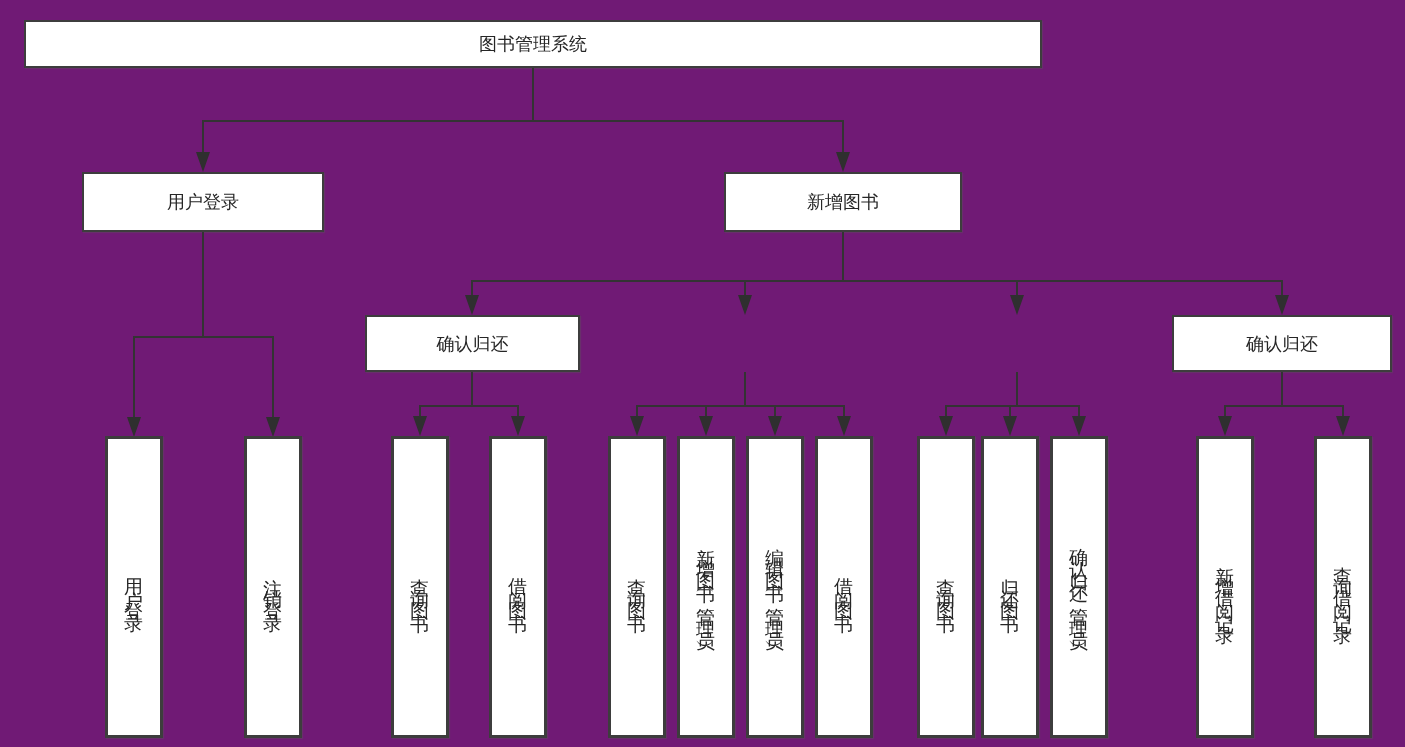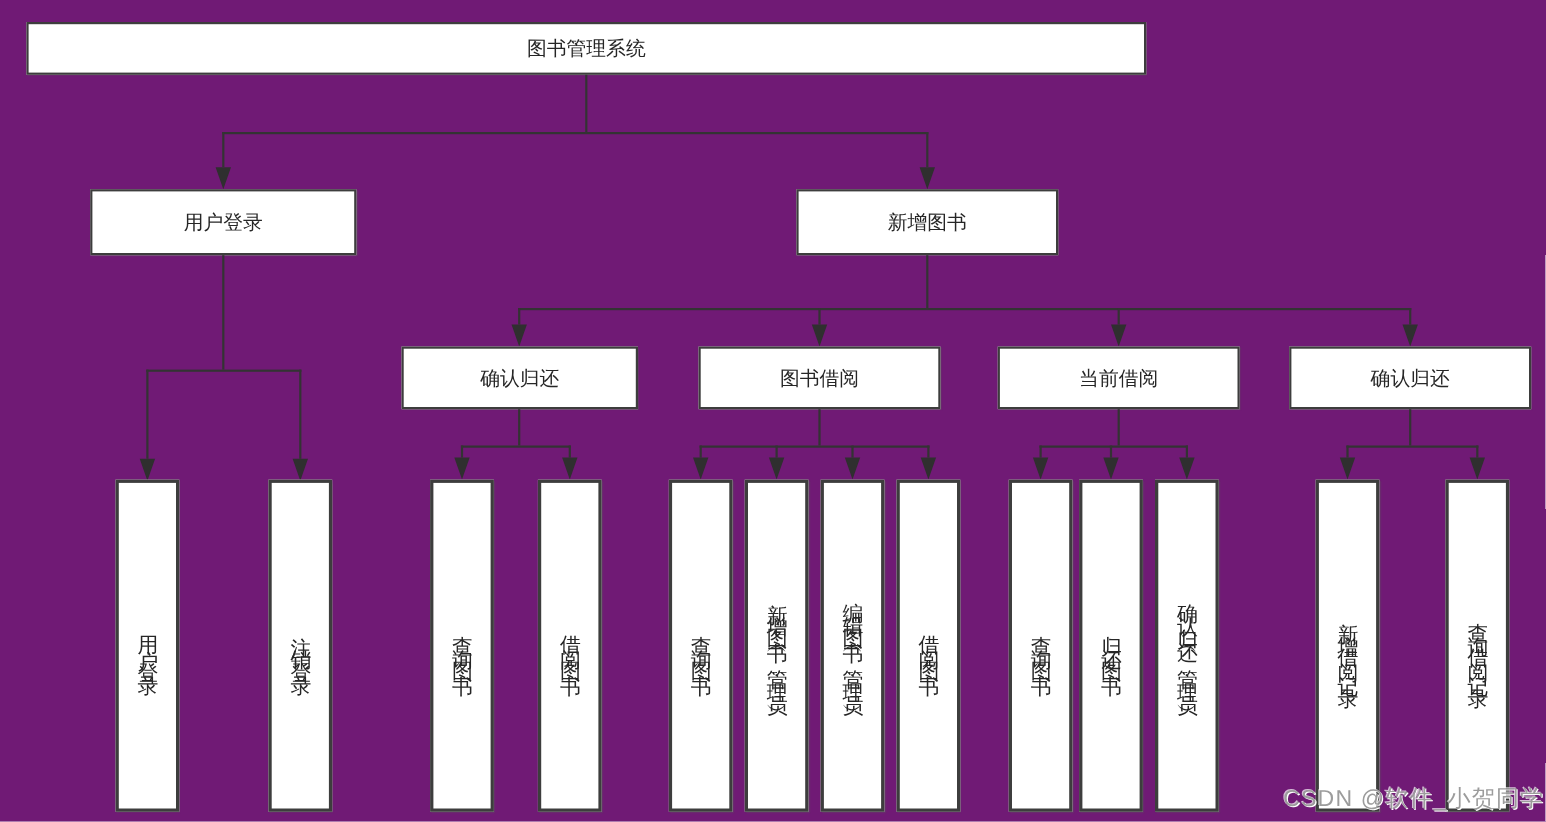--- a/index.html
+++ b/index.html
@@ -65,22 +65,20 @@
   <div class="vl" style="left:471px;top:280px;height:15px"></div>
   <div class="ah" style="left:465px;top:295px"></div>
   <div class="vl" style="left:744px;top:280px;height:15px"></div>
   <div class="ah" style="left:738px;top:295px"></div>
   <div class="vl" style="left:1016px;top:280px;height:15px"></div>
   <div class="ah" style="left:1010px;top:295px"></div>
   <div class="vl" style="left:1281px;top:280px;height:15px"></div>
   <div class="ah" style="left:1275px;top:295px"></div>
 
   <div class="box" style="left:365px;top:315px;width:215px;height:57px">确认归还</div>
-  <div class="box" style="left:635px;top:315px;width:220px;height:57px">图书借阅</div>
-  <div class="box" style="left:907px;top:315px;width:220px;height:57px">当前借阅</div>
   <div class="box" style="left:1172px;top:315px;width:220px;height:57px">确认归还</div>
 
   <div class="vl" style="left:471px;top:372px;height:33px"></div>
   <div class="hl" style="left:419px;top:405px;width:100px"></div>
   <div class="vl" style="left:419px;top:405px;height:11px"></div>
   <div class="ah" style="left:413px;top:416px"></div>
   <div class="vl" style="left:517px;top:405px;height:11px"></div>
   <div class="ah" style="left:511px;top:416px"></div>
 
   <div class="vl" style="left:744px;top:372px;height:33px"></div>
@@ -121,14 +119,13 @@
   <div class="box leaf" style="left:746px;top:436px;width:58px;height:302px">编辑图书（管理员）</div>
   <div class="box leaf" style="left:815px;top:436px;width:58px;height:302px">借阅图书</div>
 
   <div class="box leaf" style="left:917px;top:436px;width:58px;height:302px">查询图书</div>
   <div class="box leaf" style="left:981px;top:436px;width:58px;height:302px">归还图书</div>
   <div class="box leaf" style="left:1050px;top:436px;width:58px;height:302px">确认归还（管理员）</div>
 
   <div class="box leaf" style="left:1196px;top:436px;width:58px;height:302px">新增借阅记录</div>
   <div class="box leaf" style="left:1314px;top:436px;width:58px;height:302px">查询借阅记录</div>
 
-  <div class="wm">CSDN @软件_小贺同学</div>
 </div>
 
 </body></html>

